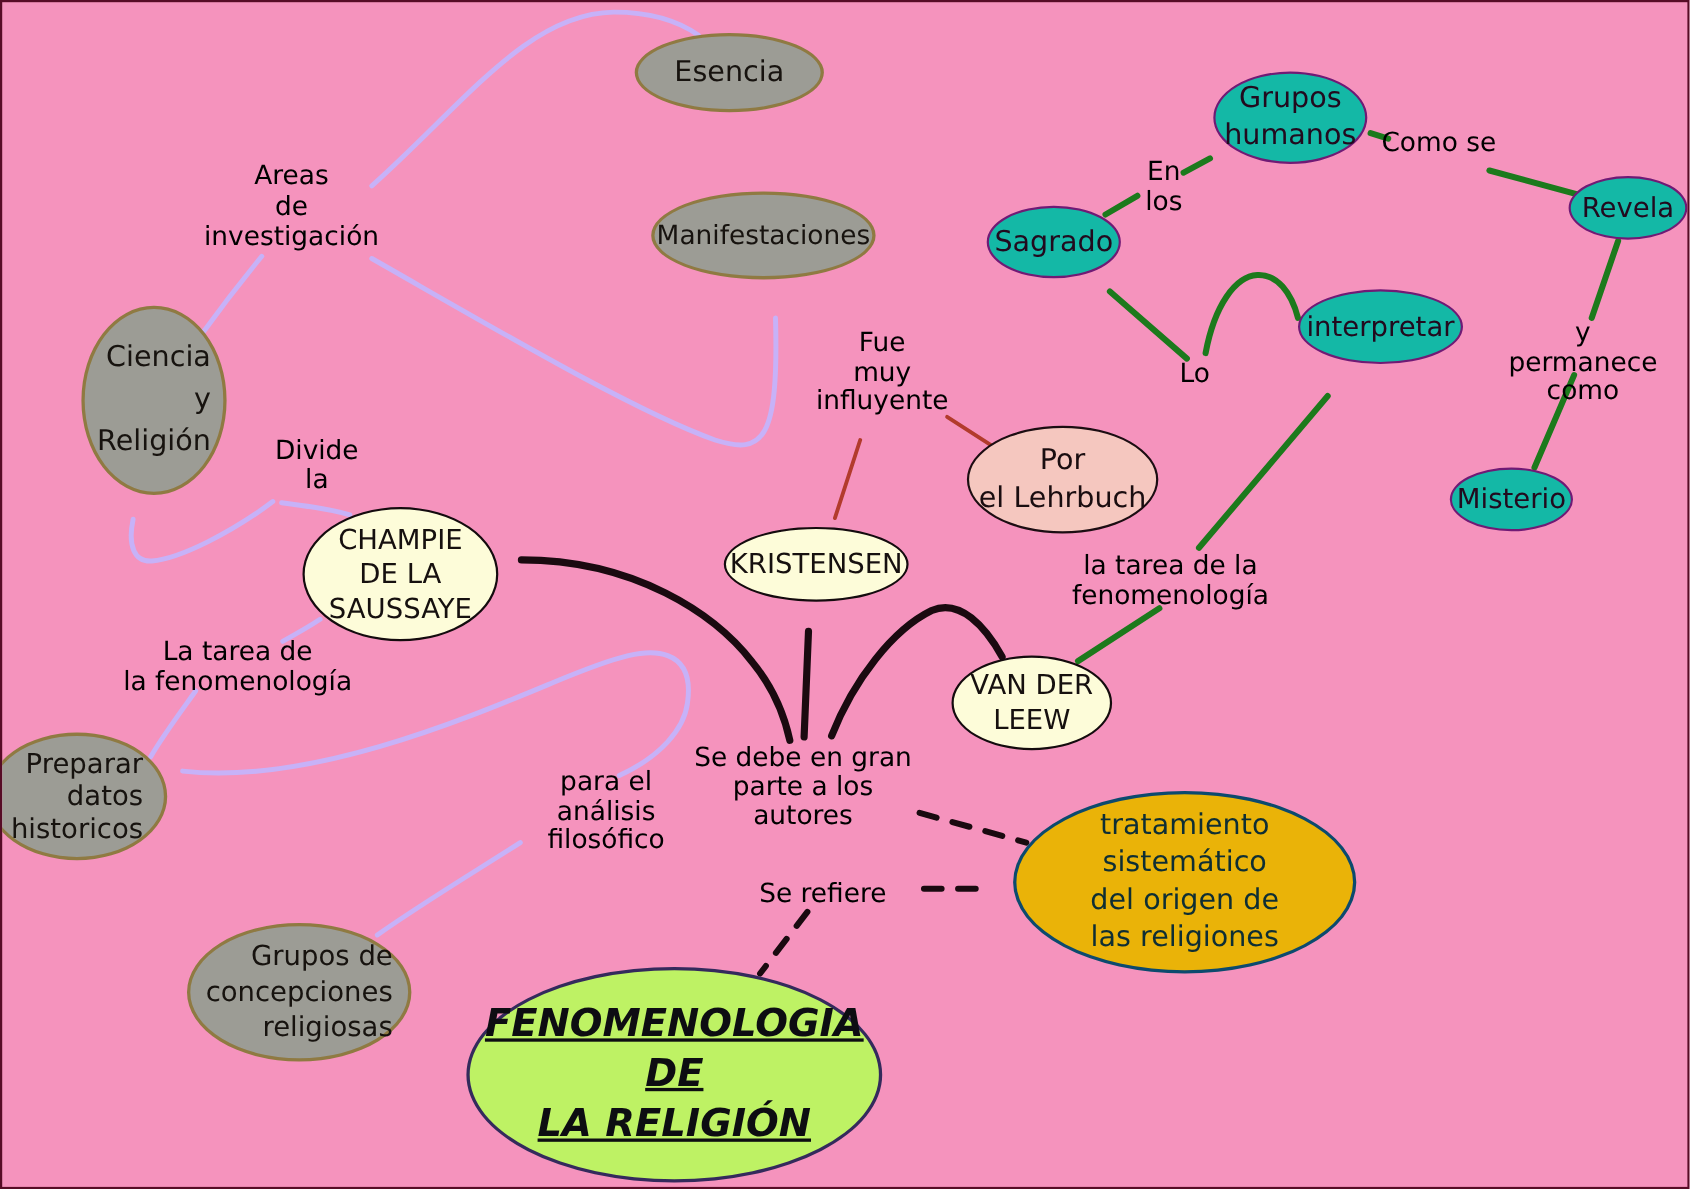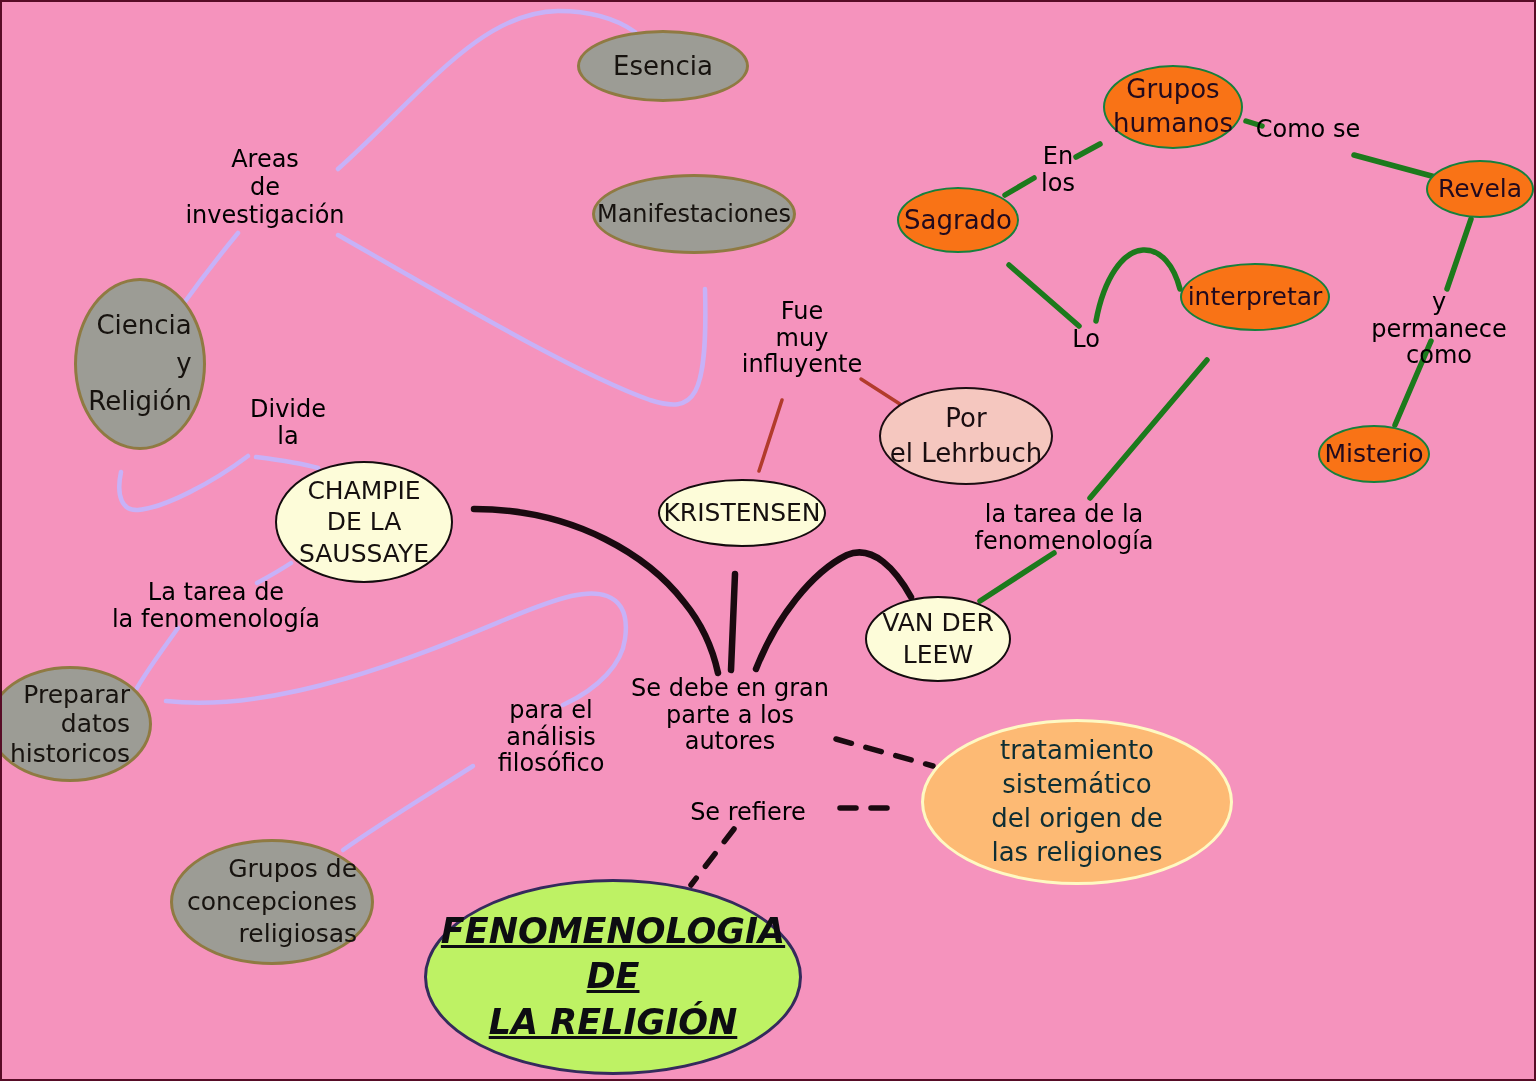--- a/index.html
+++ b/index.html
@@ -14,24 +14,24 @@
   .grn{stroke:#1c7a1c;stroke-width:5.5px;}
   .red{stroke:#b23b2c;stroke-width:3.5px;}
   .blk{stroke:#1a0a10;stroke-width:6.5px;}
   .dsh{stroke:#1a0a10;stroke-width:5.5px;stroke-dasharray:16 15;}
   .node{
     position:absolute;z-index:2;display:flex;align-items:center;justify-content:center;
     text-align:center;border-radius:50%;transform:translate(-50%,-50%);
     white-space:pre-line;box-sizing:border-box;line-height:1.17;color:#17130f;
   }
   .n-gray  {background:#9c9c95;border:3px solid #8f7a42;text-align:right;}
-  .n-pink  {background:#f97316;border:2px solid #15803d;color:#220a1e;}
+  .n-pink  {background:#14b8a6;border:2px solid #701a75;color:#220a1e;}
   .n-salmon{background:#f5c7bf;border:2px solid #1c0d12;color:#1a0d10;}
   .n-yellow{background:#fdfcd9;border:2.5px solid #140b0e;color:#16100f;}
-  .n-teal  {background:#fdba74;border:3px solid #fef9c3;color:#0e2e34;}
+  .n-teal  {background:#eab308;border:3px solid #0c4a6e;color:#0e2e34;}
   .n-blue  {background:#bef264;border:3px solid #342a5c;color:#0d0d12;}
   .n-title{font-weight:bold;font-style:italic;text-decoration:underline;line-height:1.3;}
   .lbl{
     position:absolute;z-index:2;transform:translateX(-50%);text-align:center;
     white-space:pre-line;font-size:24px;line-height:26.5px;color:#000000;
   }
 </style>
 </head>
 <body>
 

